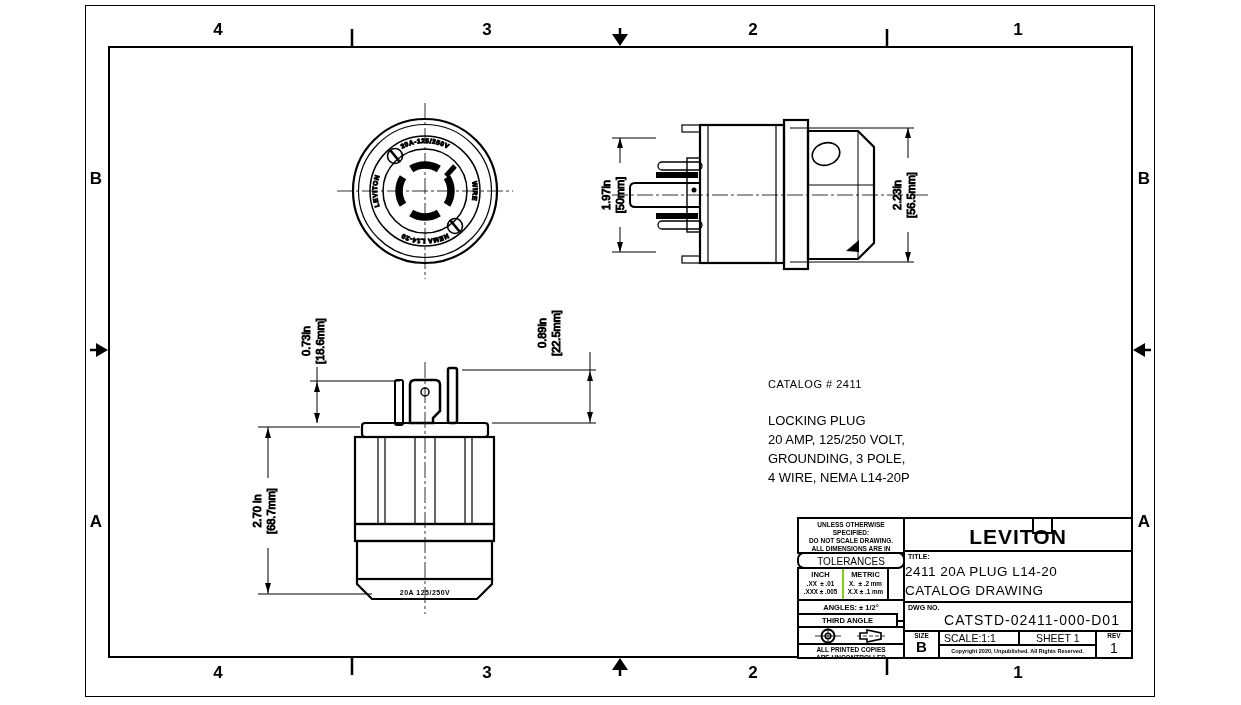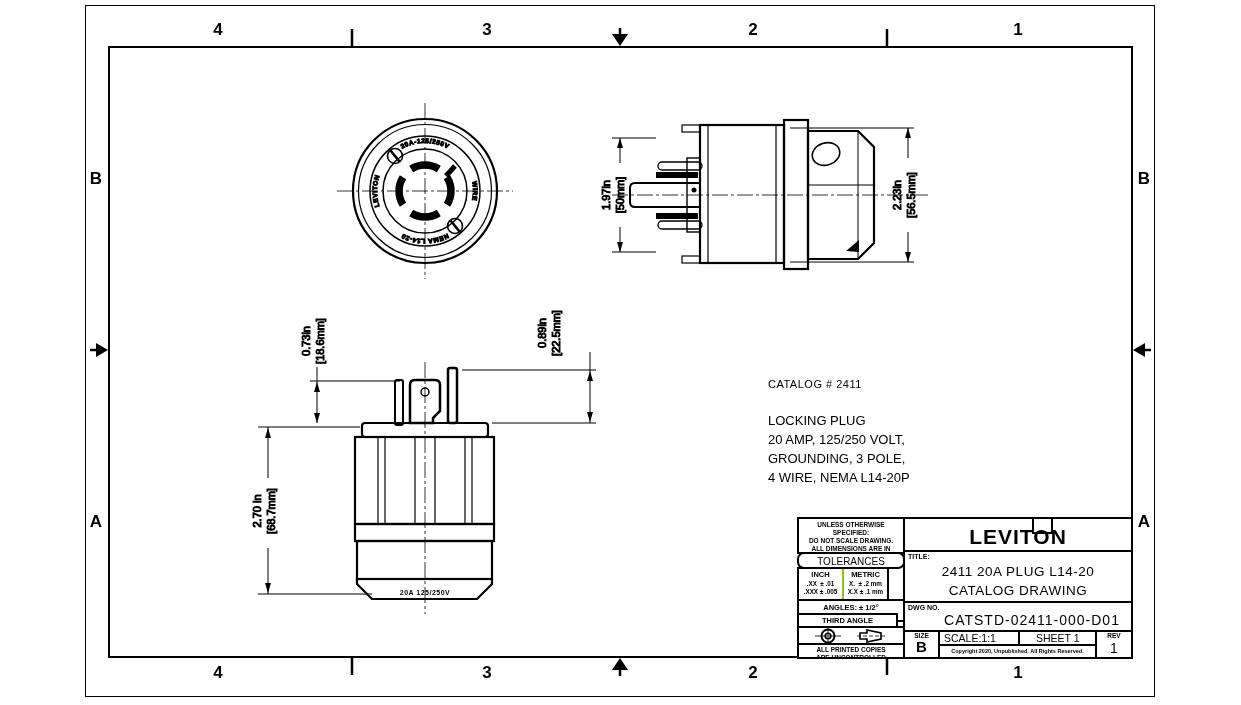--- a/index.html
+++ b/index.html
@@ -31,21 +31,21 @@
   .tol-col .row{font-size:6.3px;font-weight:bold;line-height:8px;white-space:pre;}
   .angles-cell{font-size:7.5px;font-weight:bold;line-height:13px;}
   .proj-hdr-cell{font-size:7.5px;font-weight:bold;line-height:12px;}
   .proj-sym-cell{display:flex;align-items:center;justify-content:center;gap:16px;}
   .uncontrolled-cell{padding-top:1px;}
   .logo-cell{display:flex;align-items:flex-end;justify-content:center;}
   .leviton-logo{position:relative;font-size:21px;font-weight:900;letter-spacing:1px;line-height:26px;}
   .leviton-box{position:absolute;right:14px;top:-7px;width:17px;height:13px;border:2.5px solid #000;}
   .title-cell{text-align:left;}
   .lbl{font-size:7px;font-weight:bold;text-align:left;padding:1px 0 0 3px;}
-  .title-lines{text-align:center;font-size:13.5px;letter-spacing:.5px;line-height:19px;margin-top:2px;}
+  .title-lines{text-align:left;font-size:13.5px;letter-spacing:.5px;line-height:19px;margin-top:2px;}
   .dwg-no{text-align:center;font-size:14px;letter-spacing:1px;margin-top:1px;padding-left:28px;}
   .size-cell .big{font-size:15px;font-weight:bold;line-height:14px;}
   .scale-cell,.sheet-cell{font-size:10.5px;line-height:12px;text-align:left;padding-left:4px;}
   .copy-cell{font-size:5.5px;font-weight:bold;line-height:11px;}
   .rev-cell .big{font-size:14px;line-height:16px;}
 </style>
 </head>
 <body>
 
 <div class="abs outer-border"></div>

